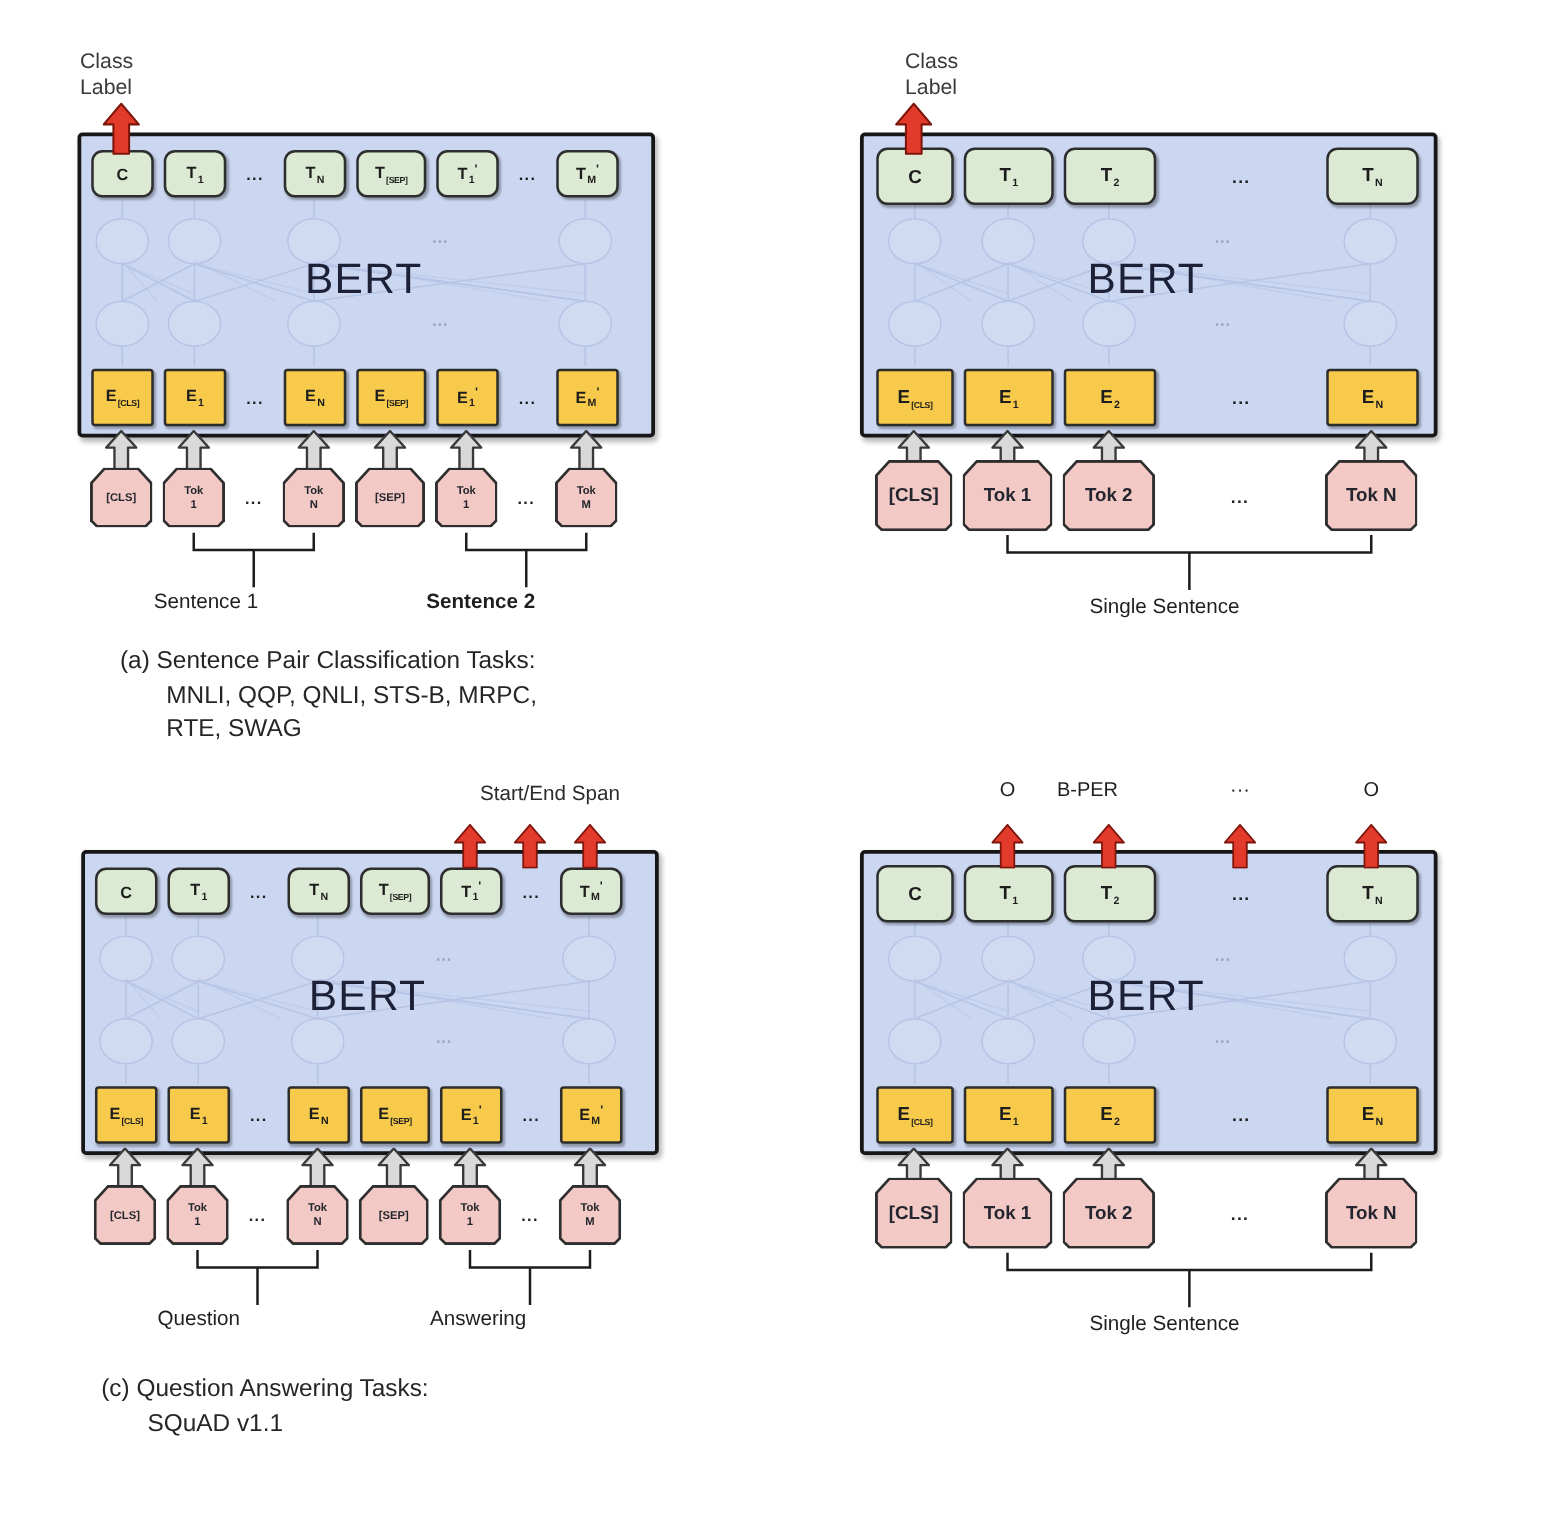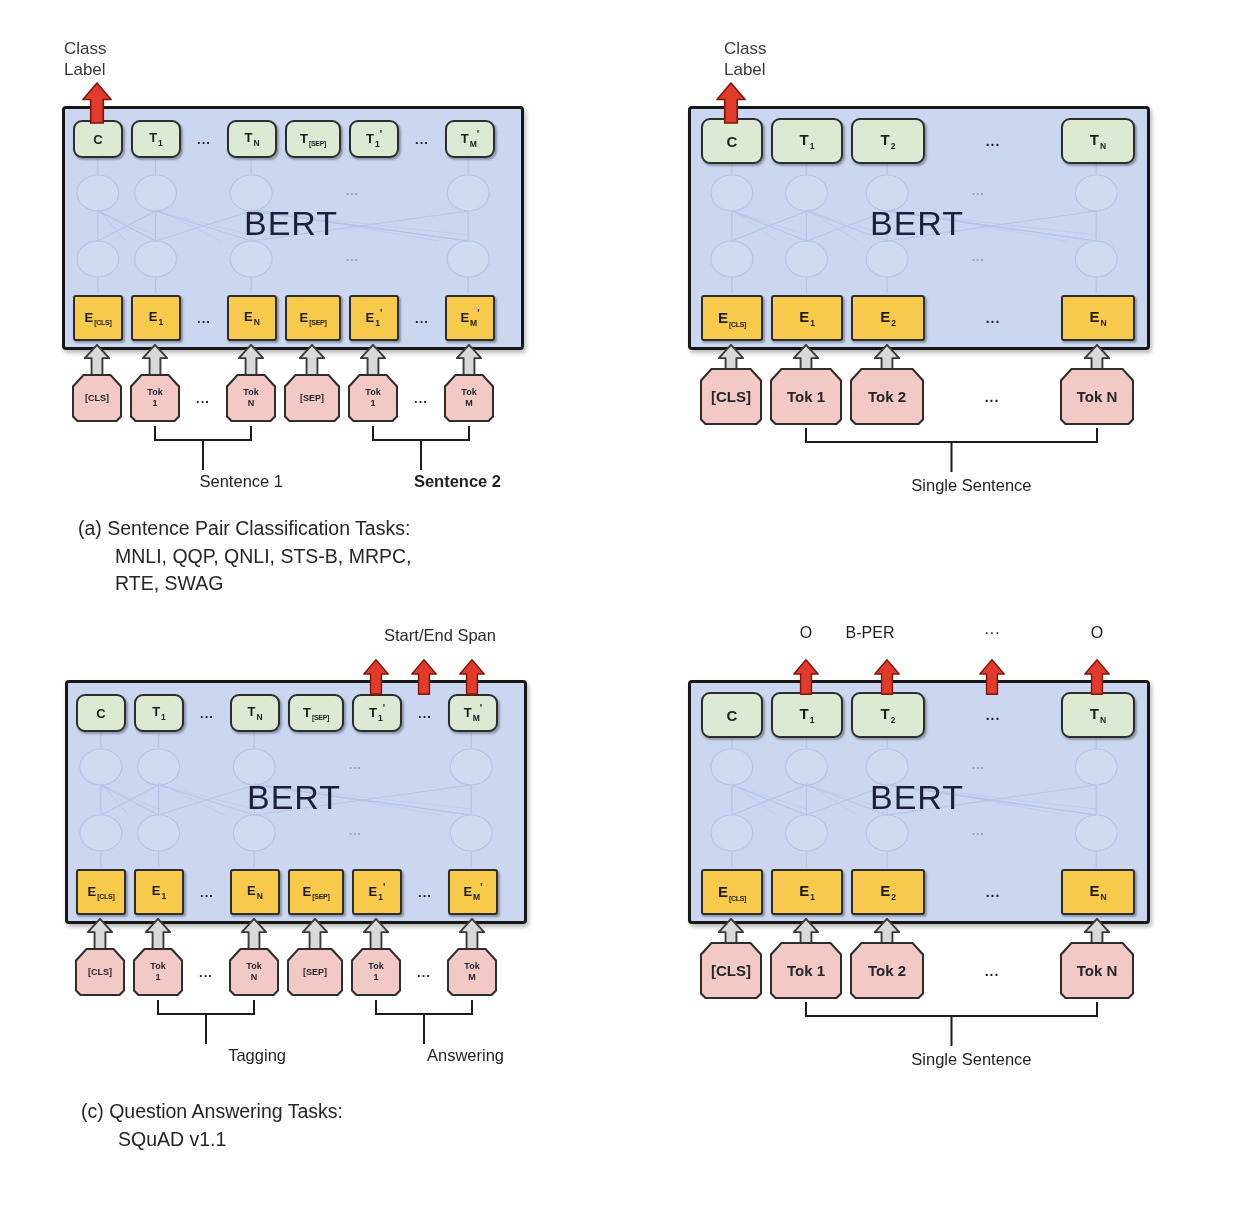--- a/index.html
+++ b/index.html
@@ -66,29 +66,29 @@
   .tok span{position:relative;white-space:pre-line;}
   .pair .tok{font-size:9px;font-weight:700;line-height:1.2}
   .single .tok{font-size:15px;font-weight:700}
 
   .red-arrow{position:absolute;z-index:6}
 
   
   .braces{position:absolute;left:0;z-index:1}
   .pair .braces{top:388px}
   .single .braces{top:390px}
-  .brace-label{position:absolute;width:160px;text-align:right;font-size:16.5px;color:#1f1f1f;top:434px}
+  .brace-label{position:absolute;width:160px;text-align:left;font-size:16.5px;color:#1f1f1f;top:434px}
   .single .brace-label{top:438px}
 
   
   .caption{
     position:absolute;font-size:19.5px;line-height:27.5px;color:#262626;
     white-space:pre-line;padding-left:37px;text-indent:-37px;width:500px;
   }
-  #panel-a .caption{left:16px;top:477px}
+  #panel-a .caption{left:34px;top:477px}
   #panel-b .caption{left:6px;top:477px}
   #panel-c .caption{left:16px;top:486px}
   #panel-d .caption{left:8px;top:486px}
 
   .top-note{position:absolute;font-size:17px;line-height:21px;color:#3a3a3a;white-space:pre-line;}
   #panel-a .top-note{left:2px;top:0}
   #panel-b .top-note{left:36px;top:0}
   #panel-c .top-note{left:275px;top:13px;width:200px;text-align:center;white-space:nowrap;font-size:16.5px;color:#2b2b2b}
   .tag-label{position:absolute;top:12px;width:90px;text-align:center;font-size:16px;color:#1f1f1f;z-index:6}
 </style>
@@ -457,21 +457,21 @@
 SQuAD v1.1</div>
 <div class="red-arrow" style="left: 298px; top: 47px;"><svg width="26" height="36" viewBox="0 0 22 30" preserveAspectRatio="none">
         <path d="M11 0.7 L21.3 12.5 H15.6 V29.3 H6.4 V12.5 H0.7 Z" fill="#e23b2b" stroke="#7d150b" stroke-width="1.2" stroke-linejoin="round"></path>
       </svg></div>
     <div class="red-arrow" style="left: 346px; top: 47px;"><svg width="26" height="36" viewBox="0 0 22 30" preserveAspectRatio="none">
         <path d="M11 0.7 L21.3 12.5 H15.6 V29.3 H6.4 V12.5 H0.7 Z" fill="#e23b2b" stroke="#7d150b" stroke-width="1.2" stroke-linejoin="round"></path>
       </svg></div>
     <div class="red-arrow" style="left: 394px; top: 47px;"><svg width="26" height="36" viewBox="0 0 22 30" preserveAspectRatio="none">
         <path d="M11 0.7 L21.3 12.5 H15.6 V29.3 H6.4 V12.5 H0.7 Z" fill="#e23b2b" stroke="#7d150b" stroke-width="1.2" stroke-linejoin="round"></path>
       </svg></div>
-    <div class="brace-label" style="left: 61px;">Tagging</div>
+    <div class="brace-label" style="left: 61px;">Question</div>
     <div class="brace-label" style="left: 279px;">Answering</div>
   </div>
 
 <div class="panel single" id="panel-d">
   <div class="bert-box">
     <div class="net"><svg width="100%" height="100%" viewBox="0 0 458 134" preserveAspectRatio="none">
           <g stroke="#a6b5dc" stroke-width="1.2" fill="none" opacity="0.55">
             <path d="M43 0 V16 M43 52 V82 M43 118 V134"></path>
             <ellipse cx="43" cy="34" rx="21" ry="18" fill="#dde5f6" fill-opacity="0.5"></ellipse>
             <ellipse cx="43" cy="100" rx="21" ry="18" fill="#dde5f6" fill-opacity="0.5"></ellipse>

